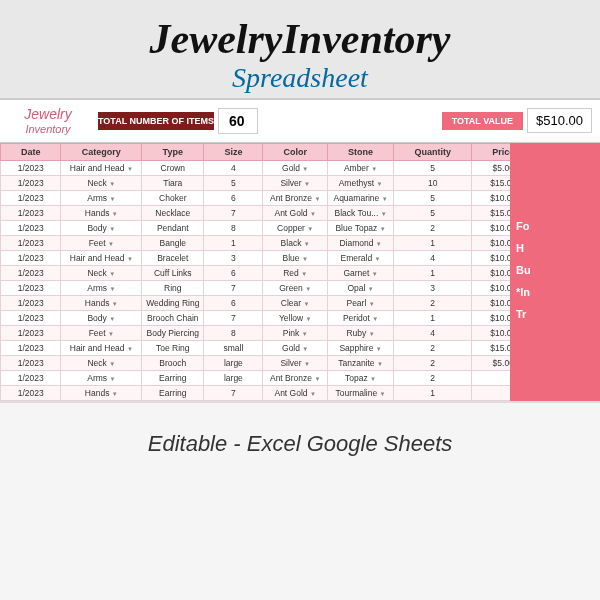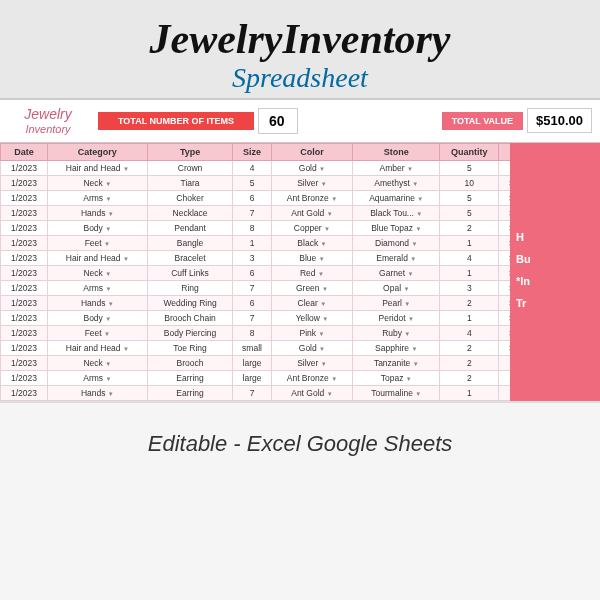--- a/index.html
+++ b/index.html
@@ -83,25 +83,25 @@
       color: #c8607a;
     }
 
     .stat-box {
       display: flex;
       align-items: center;
       gap: 4px;
     }
 
     .stat-label {
-      background: #ef4444;
+      background: #7f1d1d;
       color: white;
       font-size: 9px;
       font-weight: bold;
-      padding: 4px 20px;
+      padding: 4px 0;
       text-align: center;
       line-height: 1.2;
       min-width: 80px;
     }
 
     .stat-value {
       border: 1px solid #ccc;
       padding: 4px 10px;
       font-size: 14px;
       font-weight: bold;
@@ -117,21 +117,21 @@
       padding: 4px 10px;
       text-align: center;
       line-height: 1.2;
       min-width: 80px;
     }
 
     .stat-value-2 {
       border: 1px solid #ccc;
       padding: 4px 8px;
       font-size: 13px;
-      font-weight: bold;
+      font-weight: normal;
       min-width: 60px;
       text-align: center;
     }
 
     .spacer { flex: 1; }
 
     
     .table-wrapper {
       overflow: hidden;
       position: relative;
@@ -139,21 +139,21 @@
 
     table {
       width: 100%;
       border-collapse: collapse;
       font-size: 9px;
     }
 
     thead th {
       background: #f8c8d0;
       border: 1px solid #e0a0b0;
-      padding: 3px 2px;
+      padding: 3px 19px;
       text-align: center;
       font-weight: bold;
       font-size: 9px;
       color: #333;
     }
 
     tbody td {
       border: 1px solid #e8d0d8;
       padding: 2px 3px;
       text-align: center;
@@ -426,20 +426,21 @@
             <td>Ant Gold <span style="font-size:6px;color:#888;">▼</span></td>
             <td>Tourmaline <span style="font-size:6px;color:#888;">▼</span></td>
             <td>1</td>
             <td></td>
             <td></td>
           </tr>
         </tbody>
     </table>
 
     <div class="overlay-box">
+      <div>Fo</div>
       <div>H</div>
       <div>Bu</div>
       <div>*In</div>
       <div>Tr</div>
     </div>
   </div>
 </div>
 
 <div class="footer">
   <div class="footer-text">Editable - Excel Google Sheets</div>

